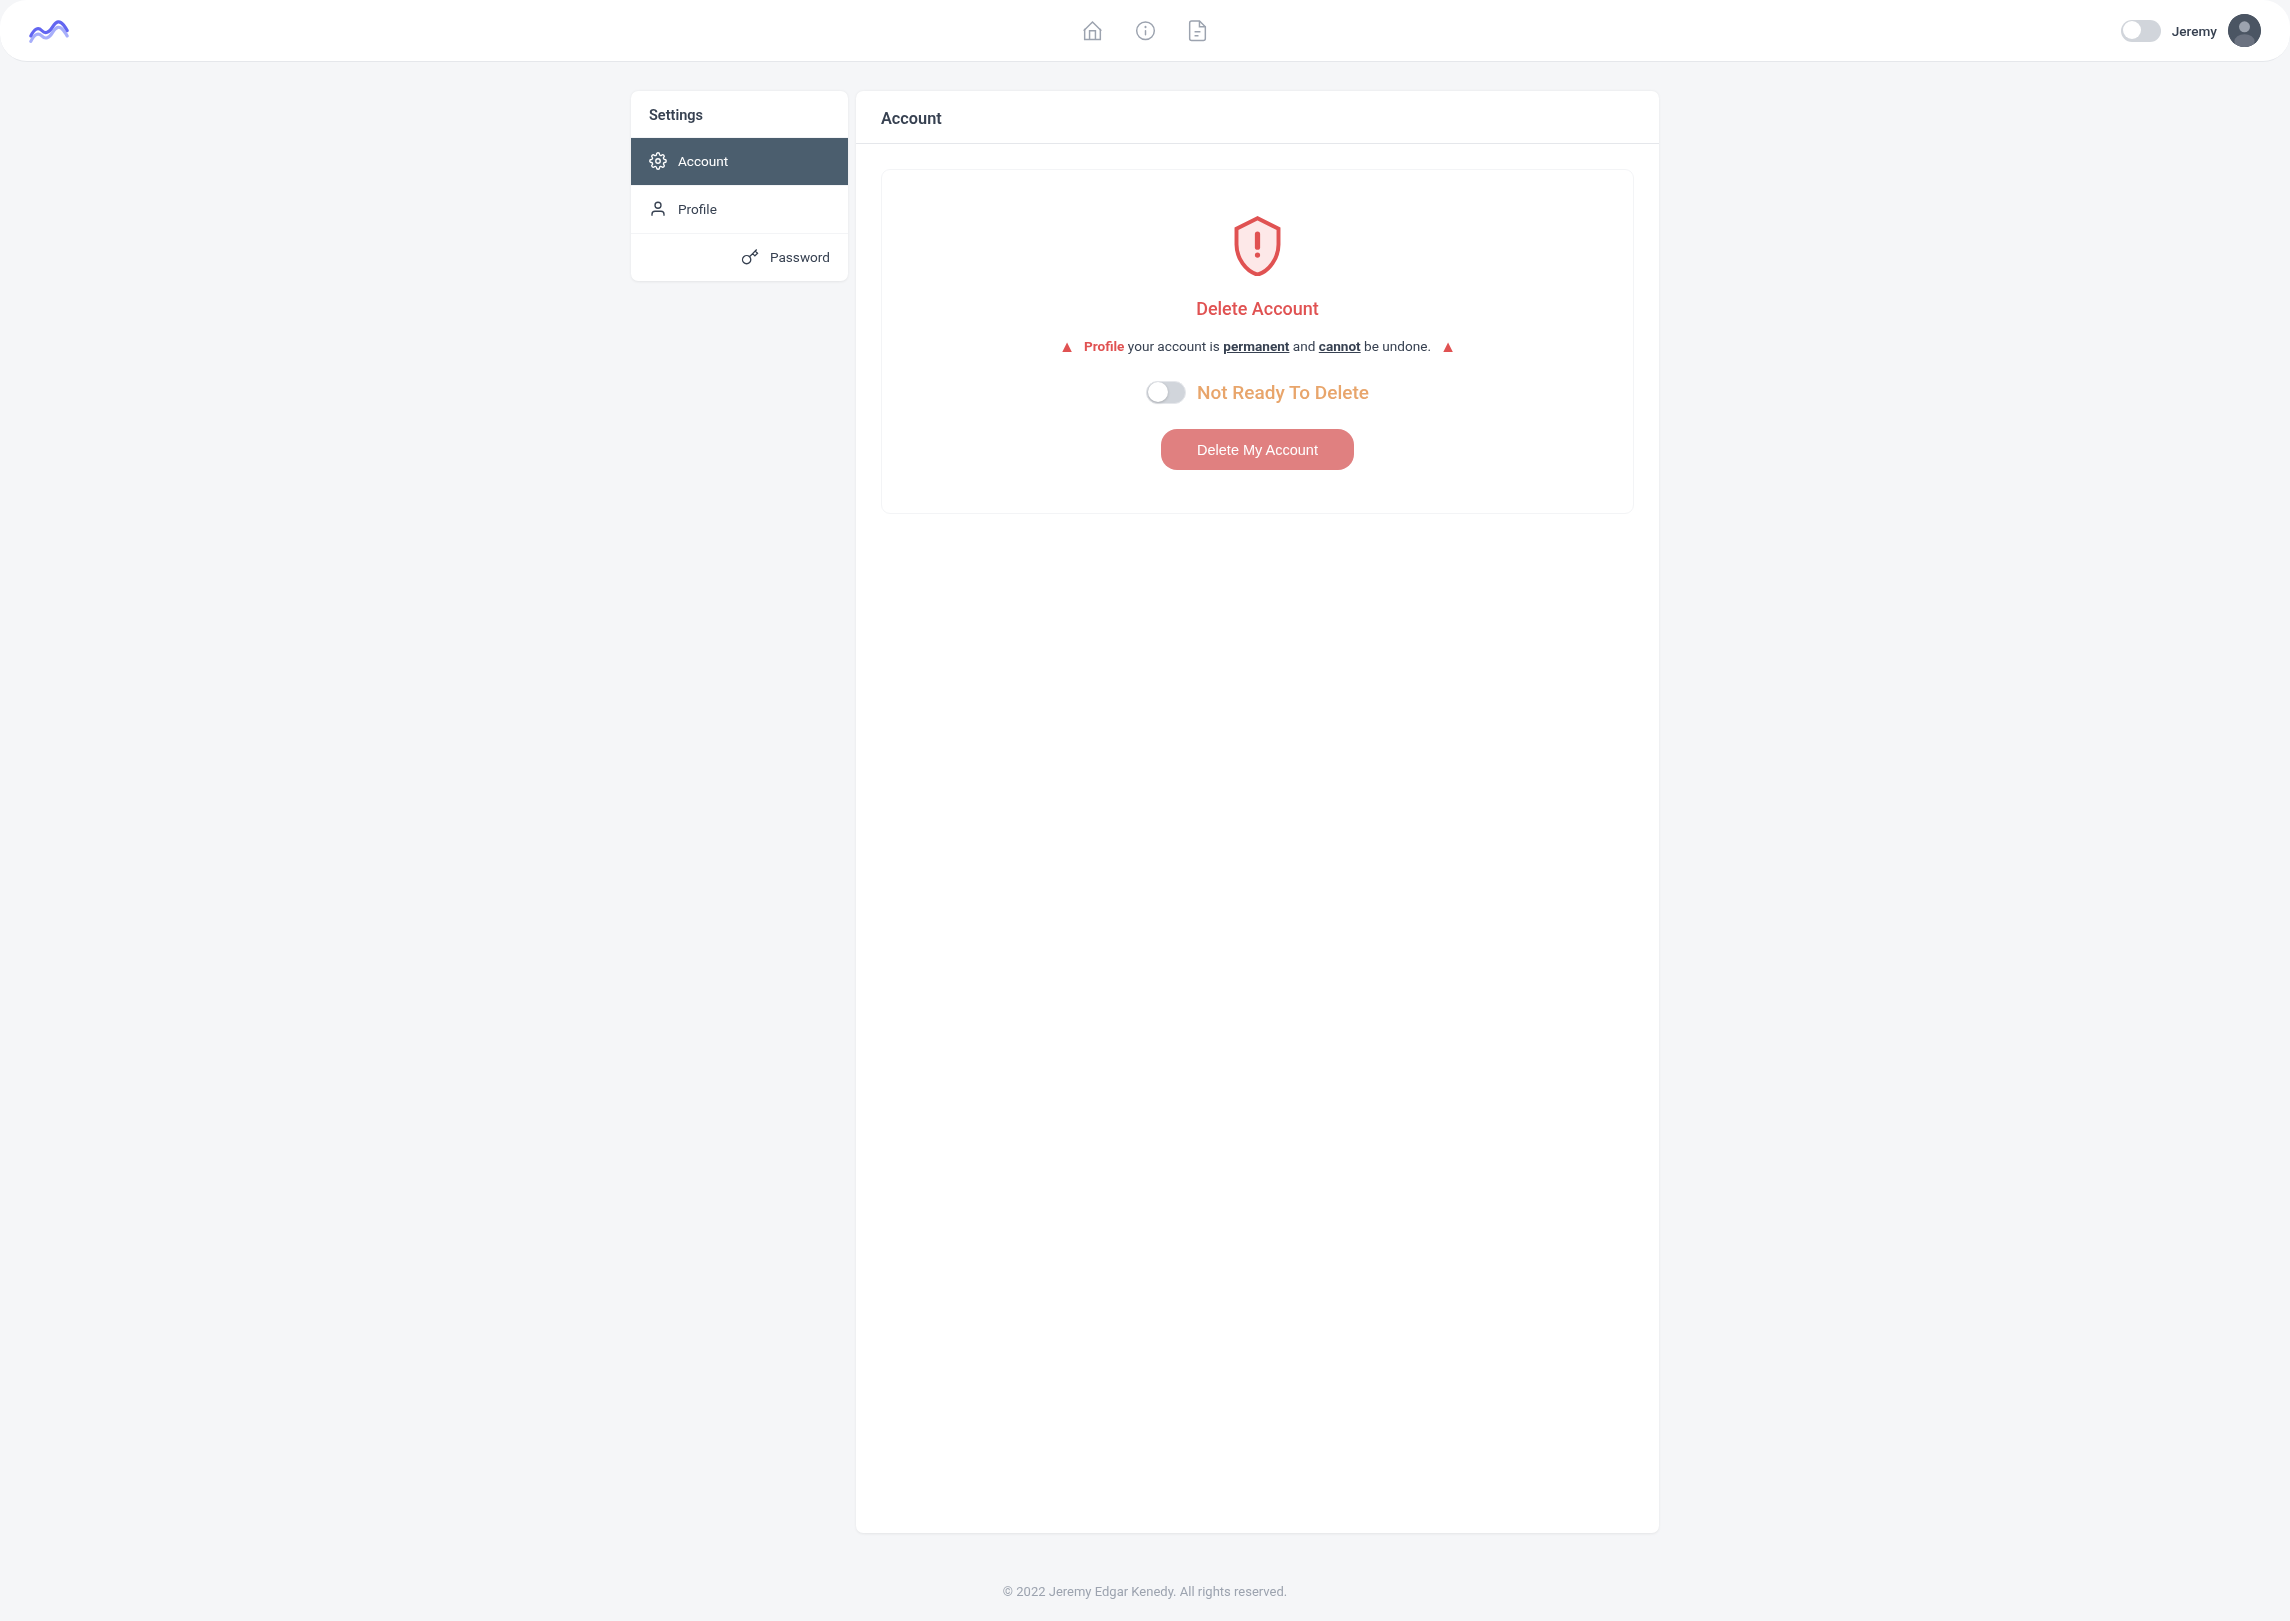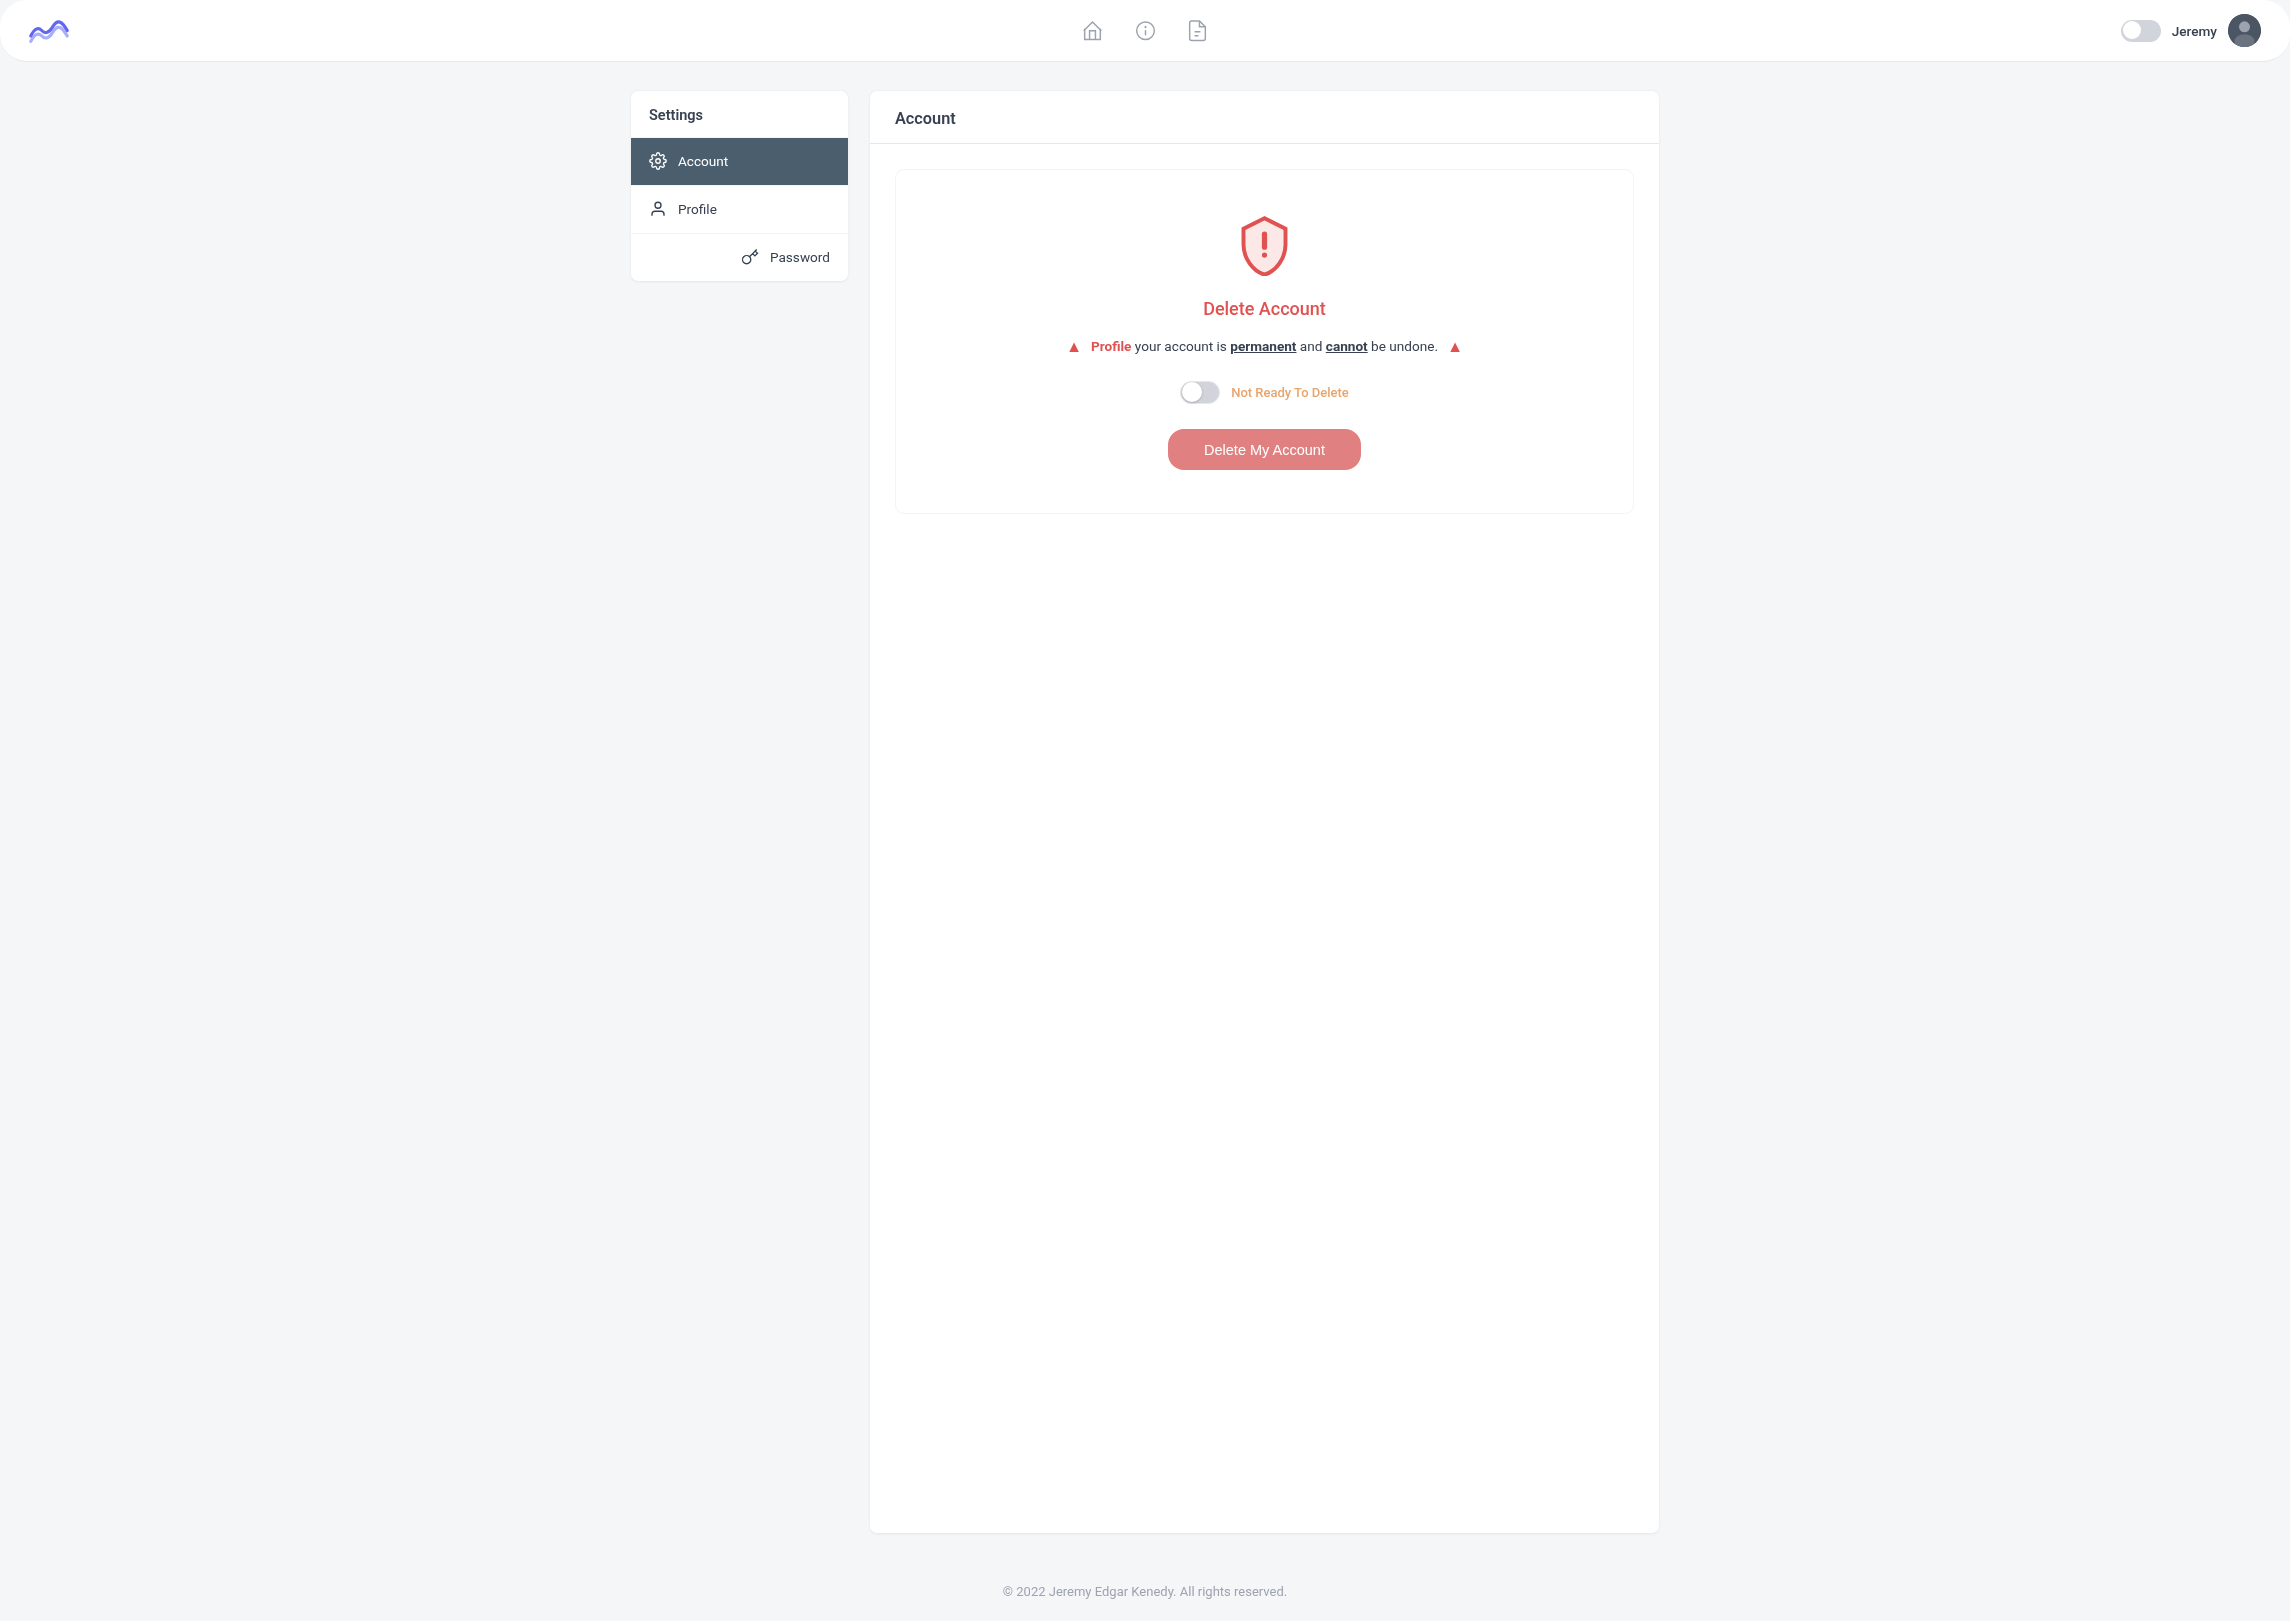--- a/index.html
+++ b/index.html
@@ -93,21 +93,21 @@
       justify-content: center;
       color: #fff;
       font-size: 12.7px;
       font-weight: 600;
     }
 
     
     .main-content {
       display: flex;
       padding: 29px;
-      gap: 22px;
+      gap: 8px;
       flex: 1;
       max-width: 1086px;
       width: 100%;
       margin: 0 auto;
     }
 
     
     .sidebar {
       width: 217px;
       flex-shrink: 0;
@@ -257,21 +257,21 @@
       position: absolute;
       width: 20px;
       height: 20px;
       background: #fff;
       border-radius: 50%;
       top: 0.9px;
       left: 0.9px;
       box-shadow: 0 0.9px 2.7px rgba(0,0,0,0.2);
     }
     .toggle-label {
-      font-size: 13px;
+      font-size: 19px;
       color: #e8a56b;
       font-weight: 500;
     }
     .delete-btn {
       background: #e08080;
       color: #fff;
       border: none;
       border-radius: 16px;
       padding: 12.7px 36px;
       font-size: 14.5px;

